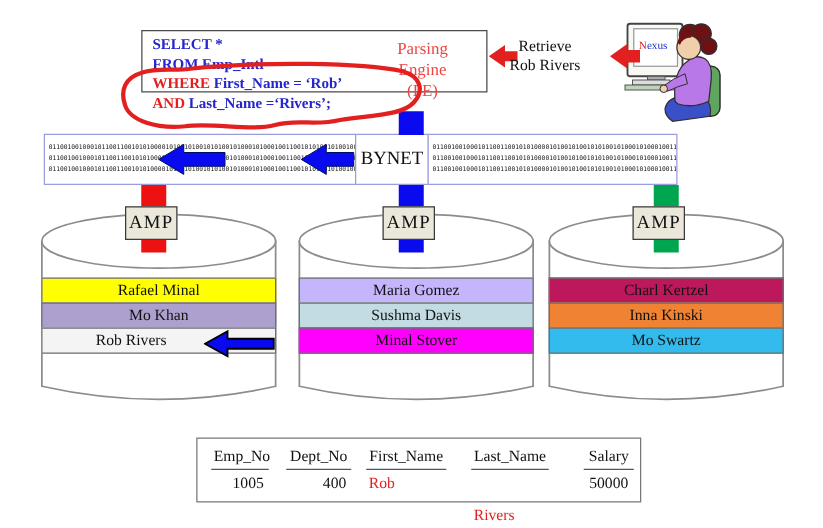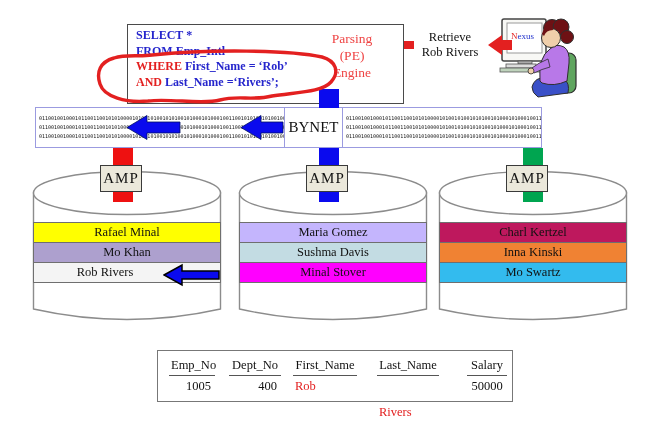--- a/index.html
+++ b/index.html
@@ -1,20 +1,20 @@
 <!DOCTYPE html>
 <html style="--red: #e32020; --blue: #0a0aee; --sql_blue: #2525cc; --green_bar: #00a550; --amp_fill: #ebe8db; --bynet_border: #9b9be0; --yellow_row: #ffff00; --lavender_row: #ada0ce; --white_row: #f4f4f4; --springgreen_row: #77ee99; --paleblue_row: #c3dce3; --magenta_row: #ff00ff; --pink_row: #f2dbdb; --orange_row: #f08233; --skyblue_row: #33bbee;"><head>
 <meta charset="utf-8">
 <style>
   html,body{margin:0;padding:0;background:#fff;}
   .canvas{position:relative;width:658px;height:422px;background:#fff;overflow:hidden;
           font-family:"Liberation Serif",serif;}
   .abs{position:absolute;}
   
-  .pe-box{position:absolute;left:127px;top:24px;width:277px;height:80px;background:#fff;
+  .pe-box{position:absolute;left:113px;top:24px;width:277px;height:50px;background:#fff;
           border:1.5px solid #4a4a4a;box-sizing:border-box;z-index:2;}
   .sql{position:absolute;left:8px;top:3px;font-weight:bold;font-size:12px;line-height:15.5px;
        font-family:"Liberation Serif",serif;white-space:nowrap;}
   .pe-title{position:absolute;right:10px;top:5px;width:82px;text-align:center;font-size:13.5px;
             line-height:17px;color:#ef4444;}
   
   .bynet-box{position:absolute;top:107px;height:41px;background:#fff;border:1.2px solid #9b9be0;
              box-sizing:border-box;z-index:1;}
   .binary{font-family:"DejaVu Sans Mono",monospace;font-size:5px;line-height:9px;color:#141414;
           white-space:nowrap;overflow:hidden;padding:6px 0 0 3px;}
@@ -25,21 +25,21 @@
   .amp{position:absolute;top:165px;width:42px;height:27px;background:#ebe8db;
        border:1.6px solid #3a3a3a;box-sizing:border-box;display:flex;align-items:center;
        justify-content:center;font-size:15px;color:#111;z-index:4;letter-spacing:1px;}
   
   .cyl{position:absolute;top:170px;width:190px;height:158px;z-index:1;}
   .row{position:absolute;left:1px;right:1px;height:21px;border:1px solid #6f6f6f;
        box-sizing:border-box;display:flex;align-items:center;justify-content:center;
        font-size:12.5px;color:#111;z-index:2;}
   .r1{top:52px}.r2{top:72px}.r3{top:92px}
   
-  .retrieve{position:absolute;left:410px;top:30px;width:80px;text-align:center;font-size:12.5px;
+  .retrieve{position:absolute;left:396px;top:30px;width:80px;text-align:center;font-size:12.5px;
             line-height:15px;color:#111;}
   
   .rtable{position:absolute;left:157px;top:350px;width:356px;height:52px;border:1.2px solid #777;
           box-sizing:border-box;background:#fff;}
   .tcols{display:flex;padding:7px 0 0 11px;font-size:12.5px;color:#111;}
   .tcol{display:flex;flex-direction:column;}
   .hdr{border-bottom:1px solid #555;padding:0 2px 2px;text-align:center;white-space:nowrap;}
   .val{padding-top:3px;}
   .a-r{text-align:right;padding-right:4px}.a-l{text-align:left;padding-left:2px}.a-c{text-align:center}
   svg{display:block;}
@@ -52,22 +52,22 @@
 
   <div class="pe-box">
     <div class="sql" id="sql-lines">
         <div><span style="color: rgb(37, 37, 204);">SELECT *</span></div>
         <div><span style="color: rgb(37, 37, 204);">FROM Emp_Intl</span></div>
         <div><span style="color: rgb(227, 32, 32);">WHERE </span><span style="color: rgb(37, 37, 204);">First_Name = ‘Rob’</span></div>
         <div><span style="color: rgb(227, 32, 32);">AND </span><span style="color: rgb(37, 37, 204);">Last_Name =‘Rivers’;</span></div>
       </div>
     <div class="pe-title">
       <div>Parsing</div>
+      <div>Engine</div>
       <div>(PE)</div>
-      <div>Engine</div>
     </div>
   </div>
 
   <div class="bar" style="left: 319px; top: 89px; height: 19px; background: rgb(10, 10, 238);"></div>
 
   <div class="bynet-box" style="left:35px;width:250px;">
     <div class="binary">0110010010001011001100101010000101001010010101001010001010001001100101010010100100110010</div>
     <div class="binary" style="padding-top:0;">0110010010001011001100101010000101001010010101001010001010001001100101010010100100110010</div>
     <div class="binary" style="padding-top:0;">0110010010001011001100101010000101001010010101001010001010001001100101010010100100110010</div>
   </div>

